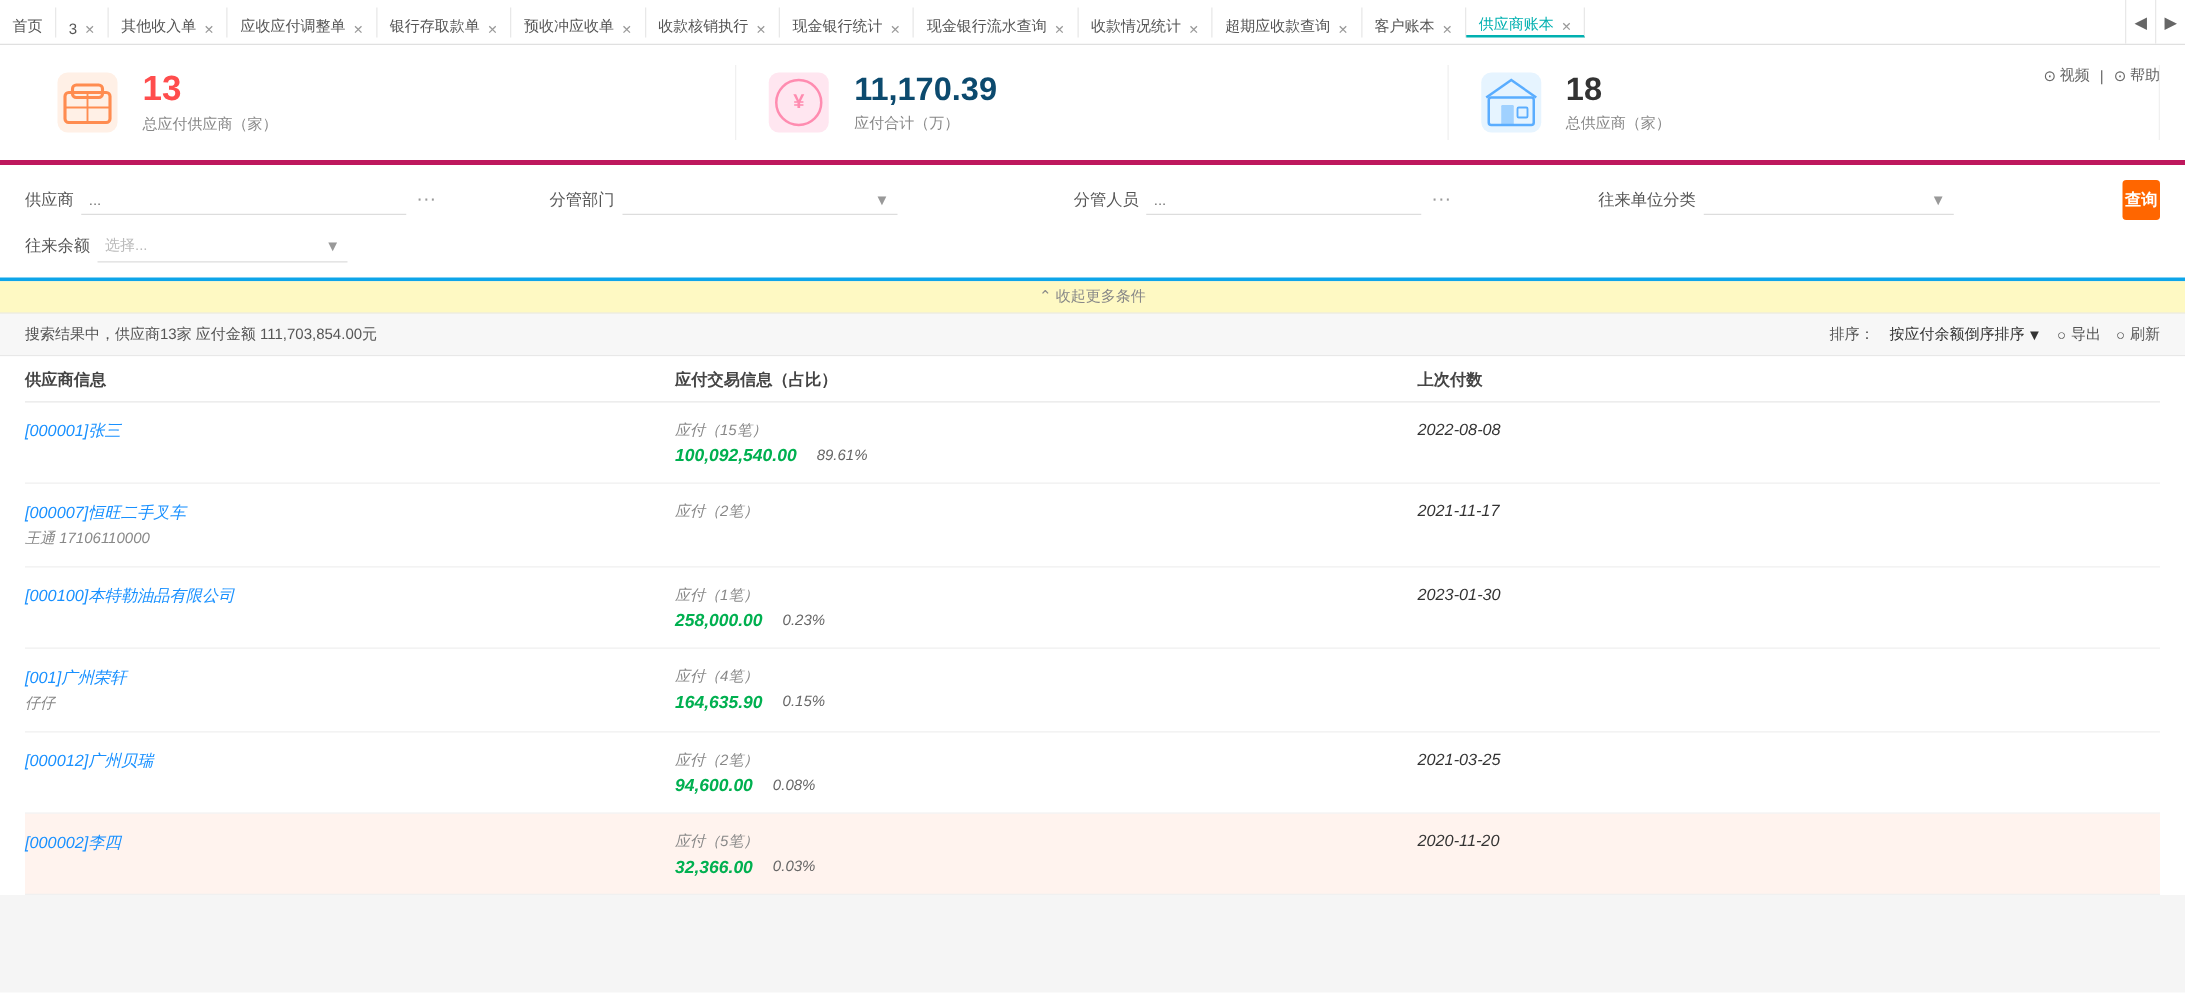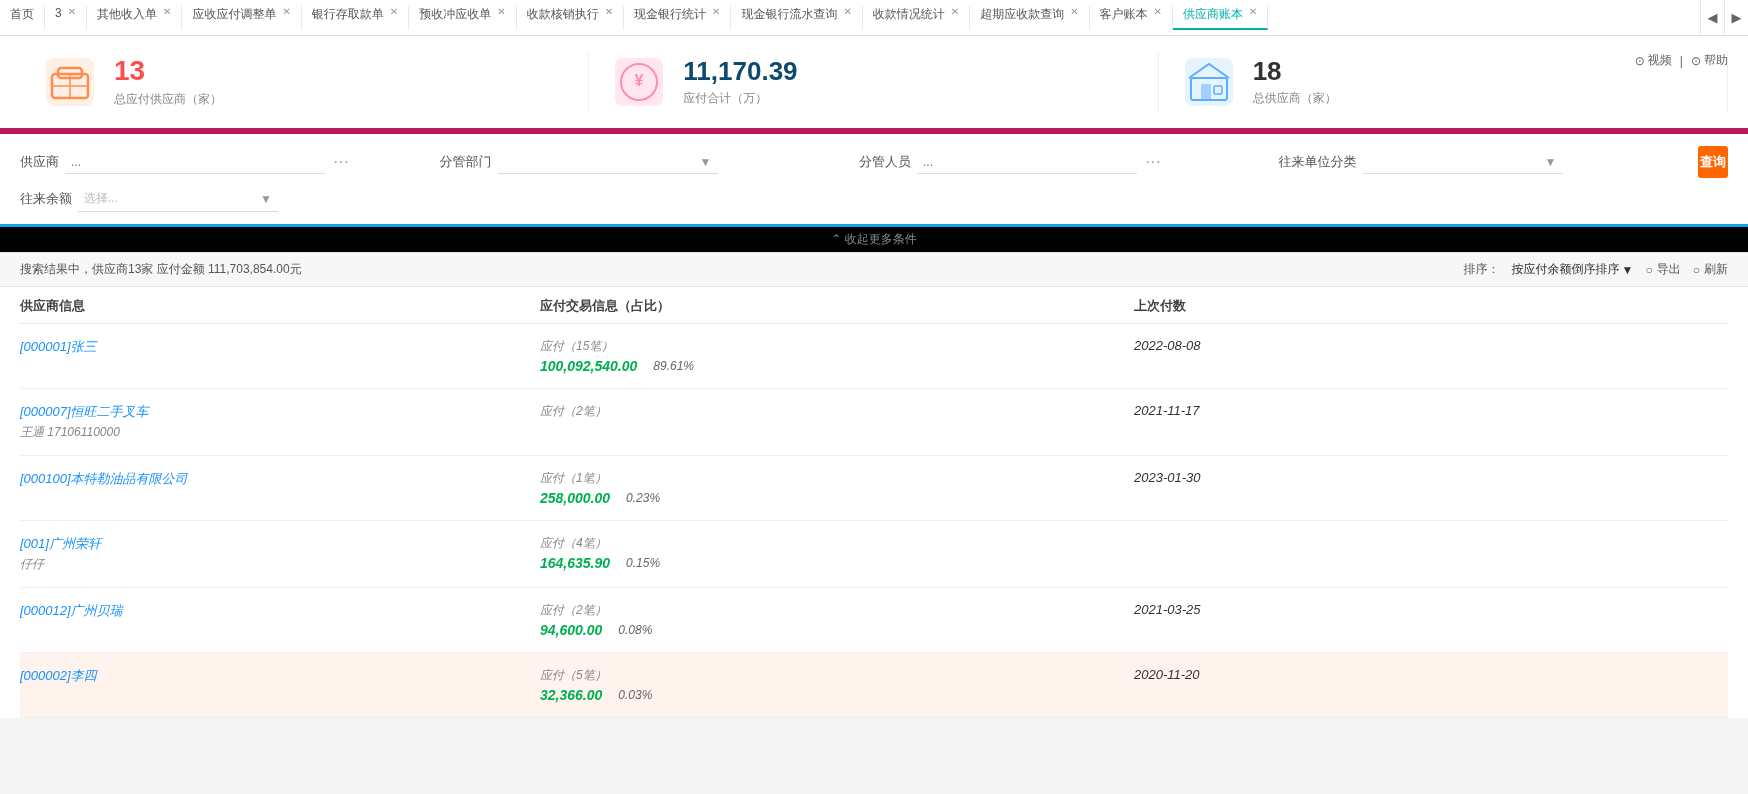--- a/index.html
+++ b/index.html
@@ -10,21 +10,21 @@
       display: flex;
       align-items: center;
       background: #fff;
       border-bottom: 1px solid #e0e0e0;
       height: 36px;
       overflow: hidden;
       flex-shrink: 0;
     }
     .nav-tab {
       display: flex;
-      align-items: flex-start;
+      align-items: flex-end;
       padding: 0 10px;
       height: 24px;
       border-right: 1px solid #e8e8e8;
       white-space: nowrap;
       cursor: pointer;
       font-size: 12px;
       color: #555;
       flex-shrink: 0;
     }
     .nav-tab.active { color: #00b0b0; border-bottom: 2px solid #00b0b0; }
@@ -38,21 +38,21 @@
       border-left: 1px solid #e8e8e8;
       cursor: pointer;
       flex-shrink: 0;
       color: #666;
     }
 
     
     .summary-area {
       display: flex;
       background: #fff;
-      border-bottom: 6px solid #be185d;
+      border-bottom: 4px solid #be185d;
       padding: 16px 20px;
       align-items: center;
       position: relative;
     }
     .summary-card {
       display: flex;
       align-items: center;
       flex: 1;
       padding: 0 20px;
       border-right: 1px solid #f0f0f0;
@@ -139,21 +139,21 @@
       border-radius: 3px;
       cursor: pointer;
       font-size: 13px;
       font-weight: bold;
       flex-shrink: 0;
     }
 
     .collapse-bar {
       text-align: center;
       padding: 4px;
-      background: #000000;
+      background: #fef9c3;
       border-bottom: 1px solid #e8e8e8;
       cursor: pointer;
       font-size: 12px;
       color: #888;
     }
 
     
     .result-bar {
       display: flex;
       align-items: center;

